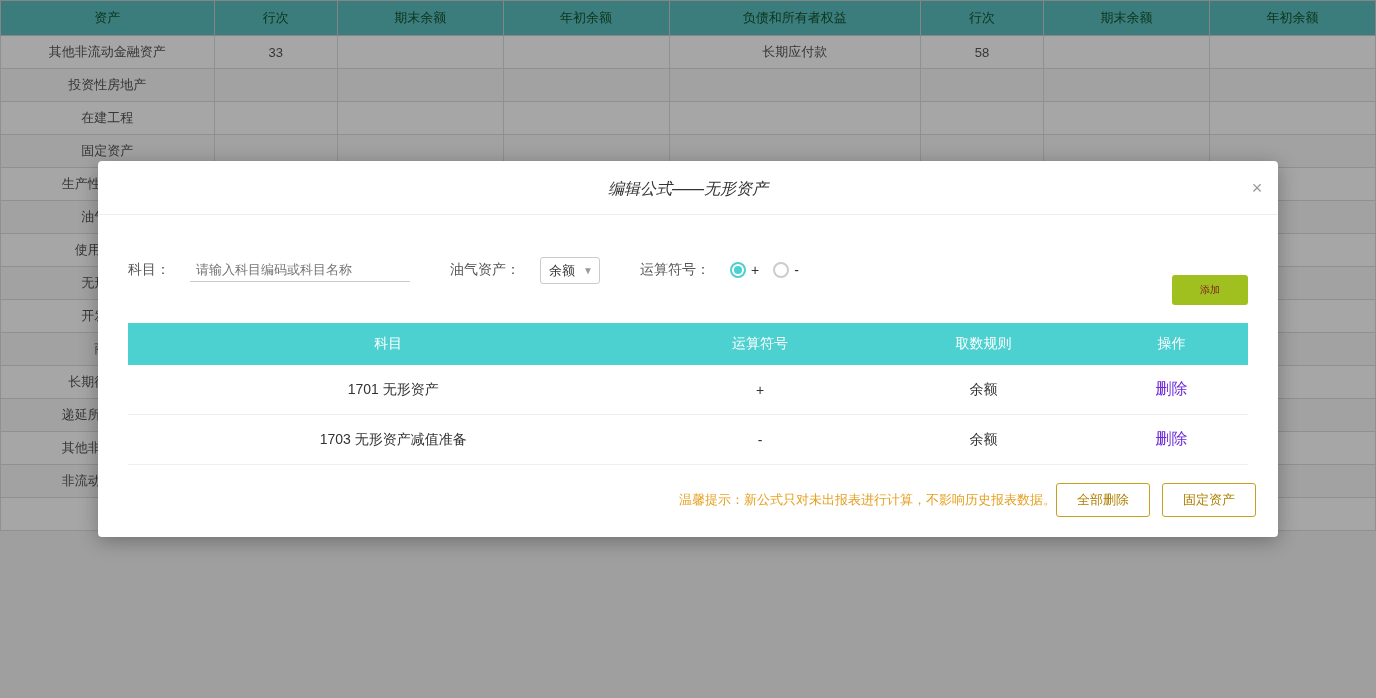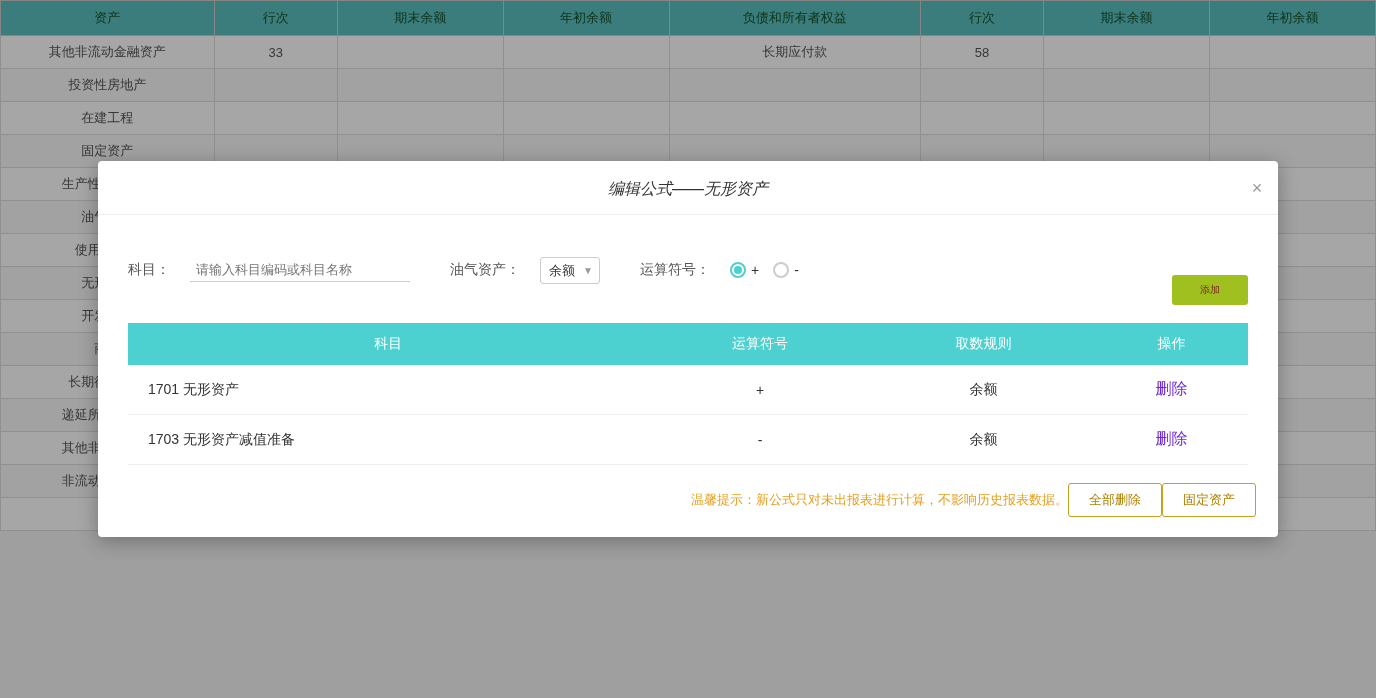--- a/index.html
+++ b/index.html
@@ -234,21 +234,21 @@
     }
 
     .inner-table tbody td {
       text-align: center;
       padding: 14px 10px;
       color: #333;
       font-size: 14px;
     }
 
     .inner-table tbody td.subject-col {
-      text-align: left;
+      text-align: center;
       padding-left: 20px;
     }
 
     .delete-link {
       color: #6d28d9;
       cursor: pointer;
       font-size: 16px;
       font-family: Liberation Serif, serif;
     }
 
@@ -260,20 +260,21 @@
       justify-content: flex-end;
     }
 
     .footer-tip {
       color: #e6a020;
       font-size: 13px;
     }
 
     .footer-btns {
       display: flex;
+      gap: 12px;
     }
 
     .btn-outline {
       border: 1px solid #c8a020;
       color: #b08000;
       background: #fff;
       border-radius: 3px;
       padding: 7px 20px;
       font-size: 13px;
       cursor: pointer;

